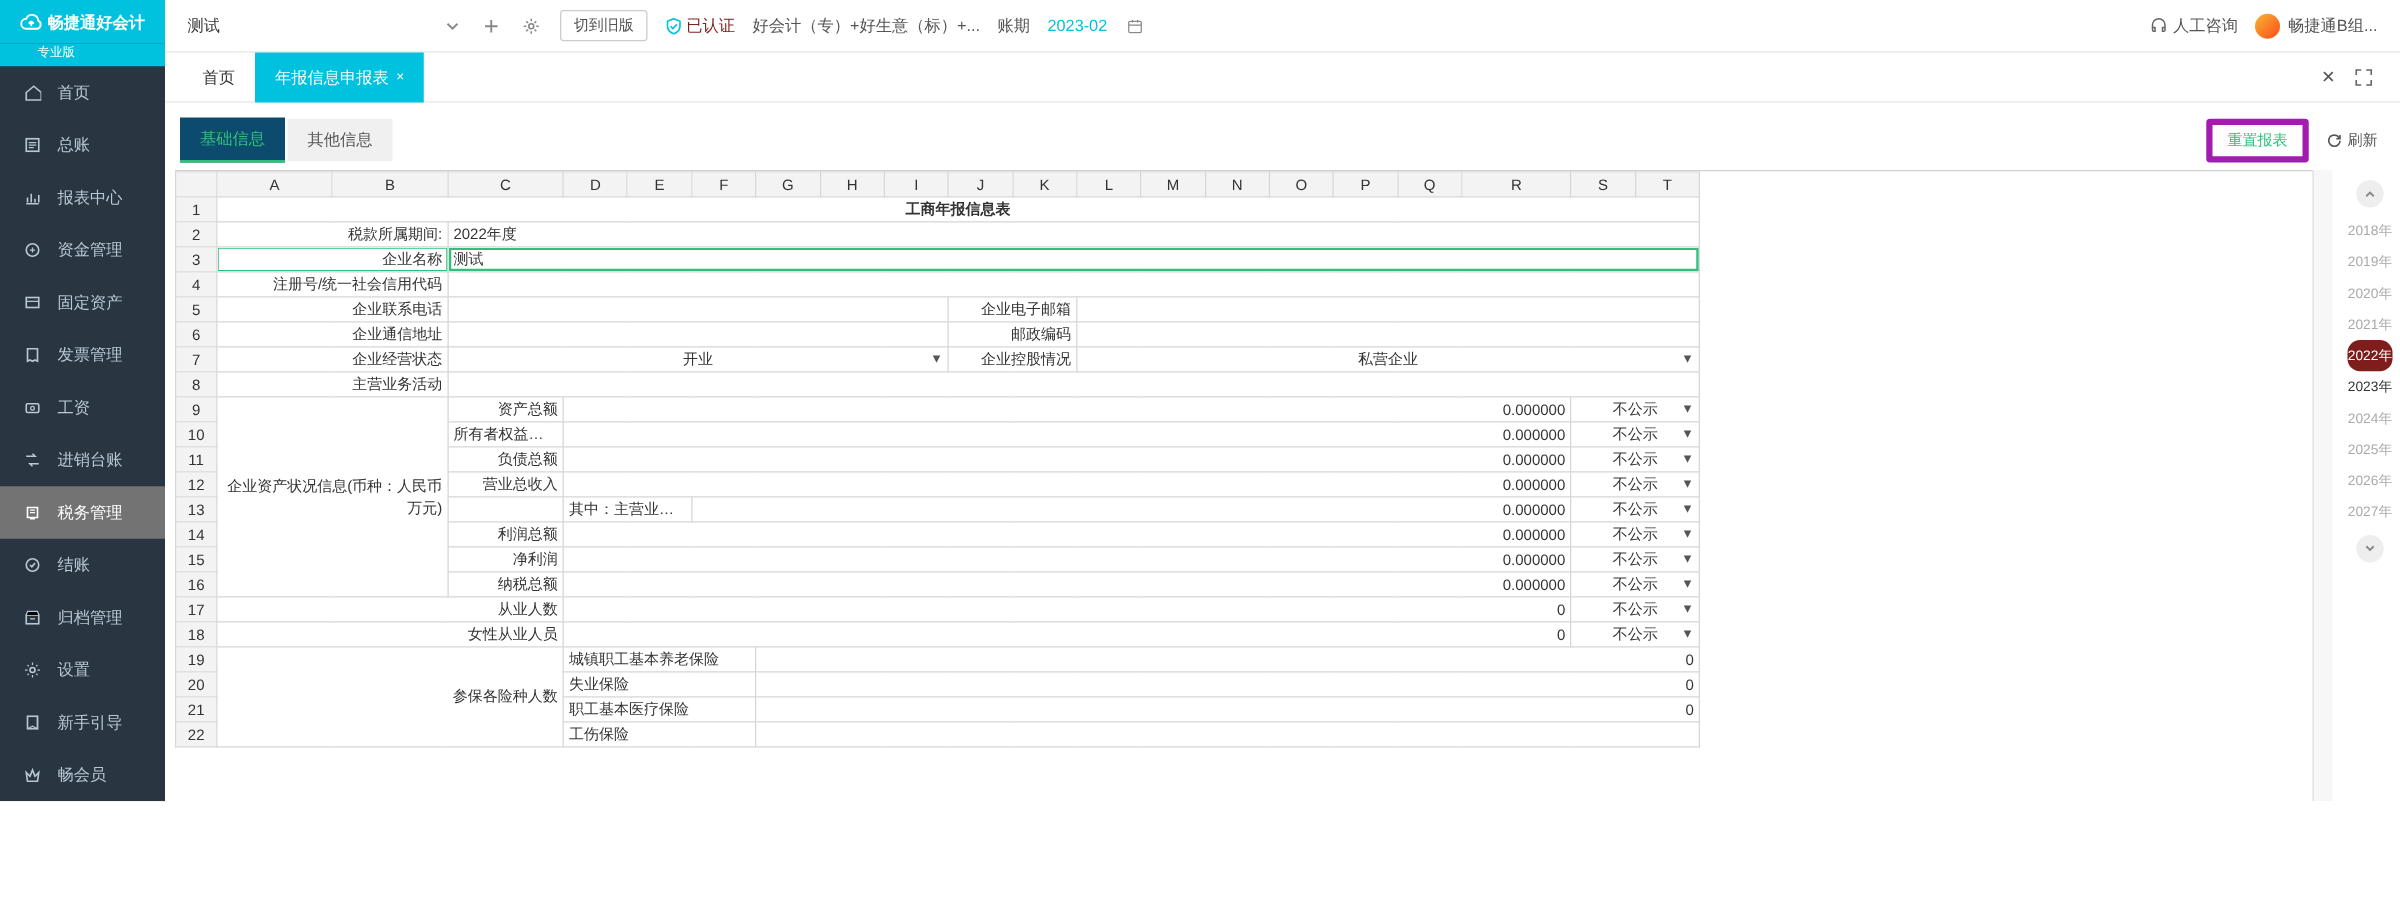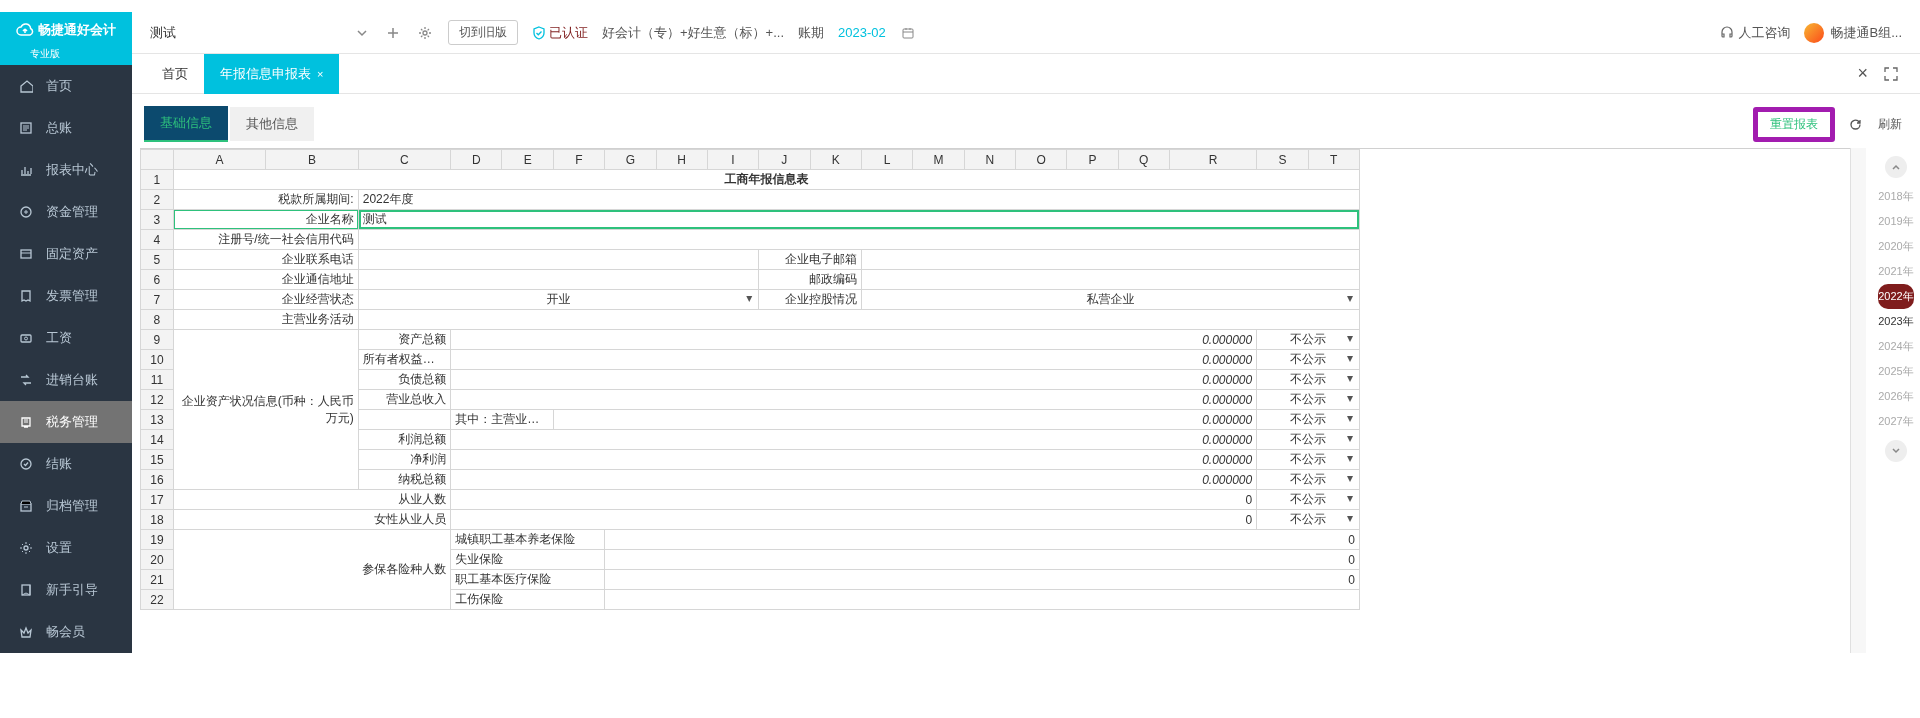--- a/index.html
+++ b/index.html
@@ -1,17 +1,17 @@
 <!DOCTYPE html>
 <html><head>
 <meta charset="utf-8">
 <style>
 * { margin: 0; padding: 0; box-sizing: border-box; font-family: "Microsoft YaHei", -apple-system, sans-serif; }
 body { font-size: 12px; color: #333; background: #fff; overflow: hidden; }
-.app { display: flex; height: 641px; width: 1920px; margin-top: 12px; }
+.app { display: flex; height: 641px; width: 1920px; }
 
 
 .sidebar { width: 132px; background: #2a3542; color: #b8c7d4; display: flex; flex-direction: column; flex-shrink: 0; }
 .logo-blk { height: 42px; background: #00c1de; display: flex; align-items: center; justify-content: center; color: #fff; font-size: 13px; font-weight: bold; gap: 4px; }
 .logo-sub { background: #00c1de; color: #fff; font-size: 10px; padding: 0 0 4px 30px; }
 .nav-item { display: flex; align-items: center; gap: 12px; padding: 12px 18px; cursor: pointer; font-size: 13px; }
 .nav-item.active { background: #737373; color: #fff; text-align: center; }
 .nav-ico { width: 16px; height: 16px; display: inline-flex; align-items: center; justify-content: center; }
 
 
@@ -33,32 +33,32 @@
 .tabs-row .spacer { flex: 1; }
 .tabs-close-all { padding: 0 8px; font-size: 18px; cursor: pointer; color: #555; }
 .tabs-expand { padding: 0 8px; cursor: pointer; color: #555; }
 
 
 .subbar { display: flex; align-items: center; padding: 12px 18px 0 12px; }
 .subtab { padding: 8px 16px; font-size: 13px; cursor: pointer; color: #555; background: #f0f0f0; margin-right: 2px; }
 .subtab.active { color: #2ec17c; background: #0c4a6e; border-bottom: 2px solid #2ec17c; }
 .subbar .spacer { flex: 1; }
 .reset-btn { border: 5px solid #a21caf; color: #2ec17c; padding: 4px 12px; border-radius: 3px; cursor: pointer; margin-right: 14px; }
-.refresh-btn { color: #555; cursor: pointer; display: flex; align-items: center; gap: 16px; }
+.refresh-btn { color: #555; cursor: pointer; display: flex; align-items: center; gap: 4px; }
 
 
 .sheet-wrap { display: flex; flex: 1; min-height: 0; padding: 6px 0 0 8px; }
 .sheet { flex: 1; overflow: auto; border-top: 1px solid #d0d0d0; position: relative; }
 table.grid { border-collapse: collapse; width: 1220px; table-layout: fixed; }
 table.grid th, table.grid td { border: 1px solid #d6d6d6; height: 20px; font-size: 12px; padding: 0 4px; overflow: hidden; white-space: nowrap; text-overflow: ellipsis; }
 table.grid th { background: #f3f3f3; font-weight: normal; color: #333; text-align: center; }
 .rowhdr { background: #f3f3f3; text-align: center; width: 32px; }
 .lbl-cell { text-align: right; }
 .title-cell { text-align: center; font-size: 14px; font-weight: bold; }
-.val-right { text-align: right; font-style: italic; }
+.val-right { text-align: right; }
 .dd-cell { text-align: center; position: relative; }
 .dd-cell::after { content: "▾"; position: absolute; right: 6px; color: #555; }
 .selected-row td:not(.rowhdr) { box-shadow: inset 0 0 0 1px #2ec17c; }
 .selected-cell { box-shadow: inset 0 0 0 2px #2ec17c !important; background: #fff; }
 .input-like { text-align: left; }
 
 
 .vscroll { width: 16px; border-left: 1px solid #e0e0e0; background: #f7f7f7; }
 
 

